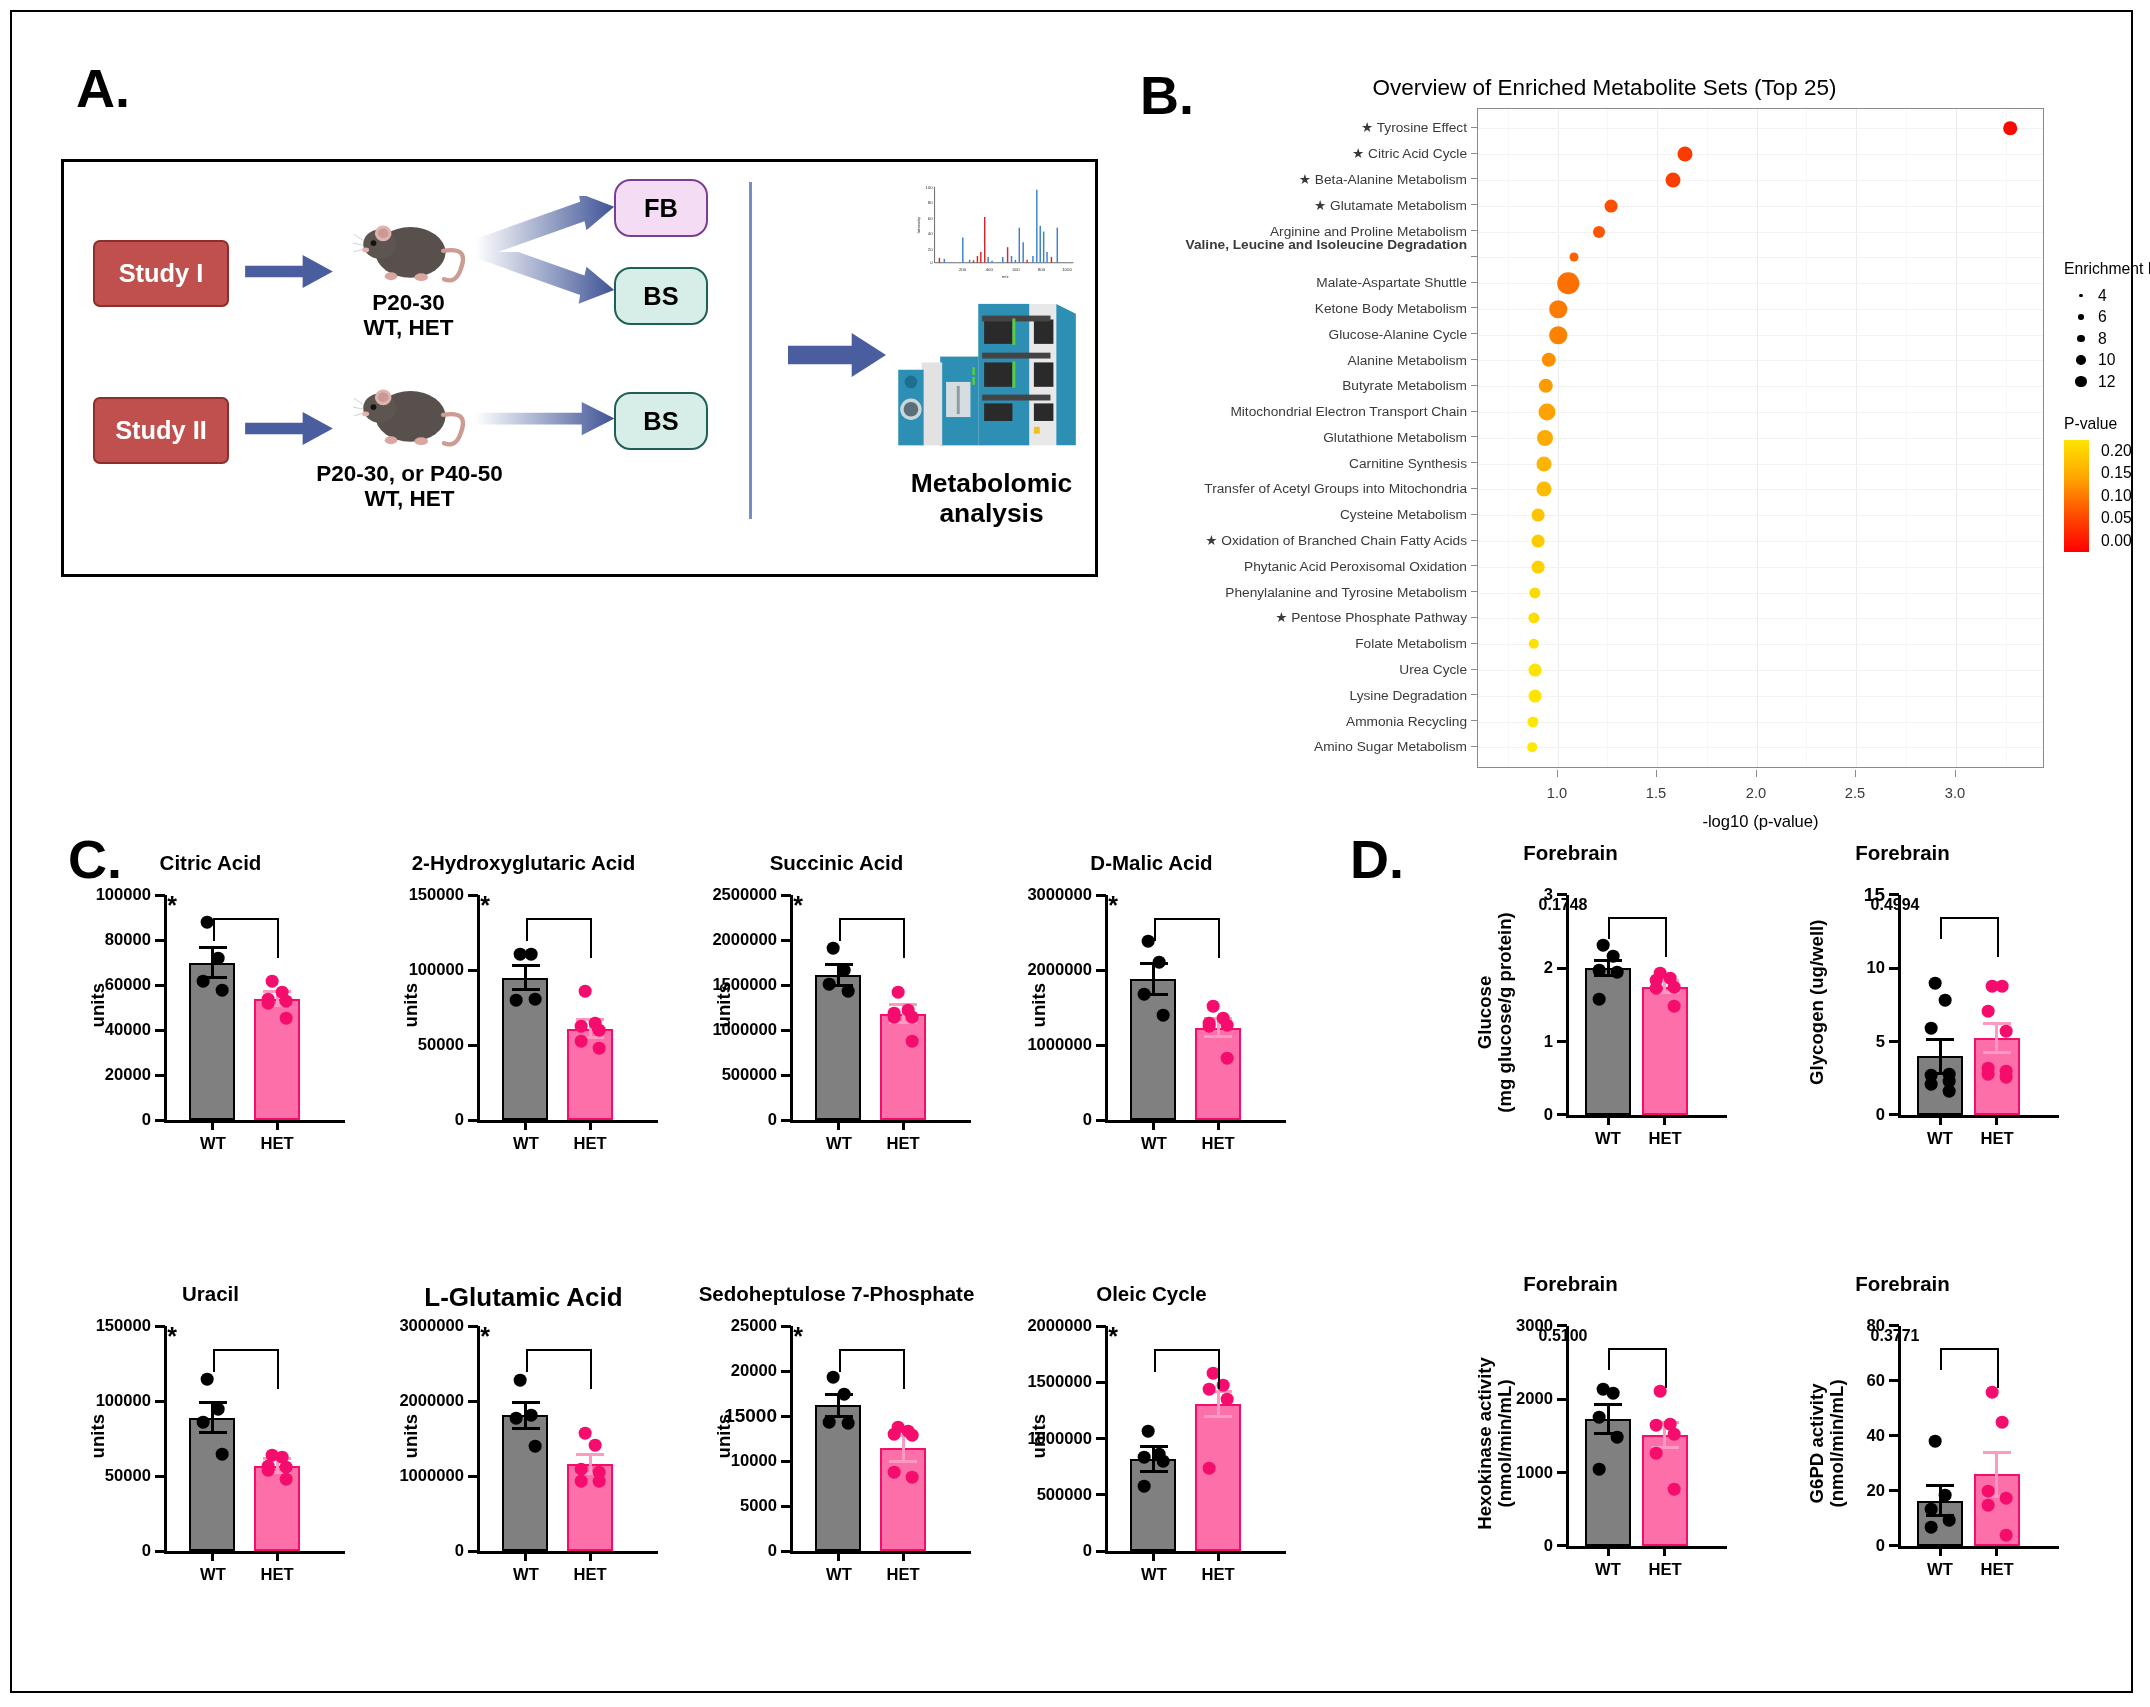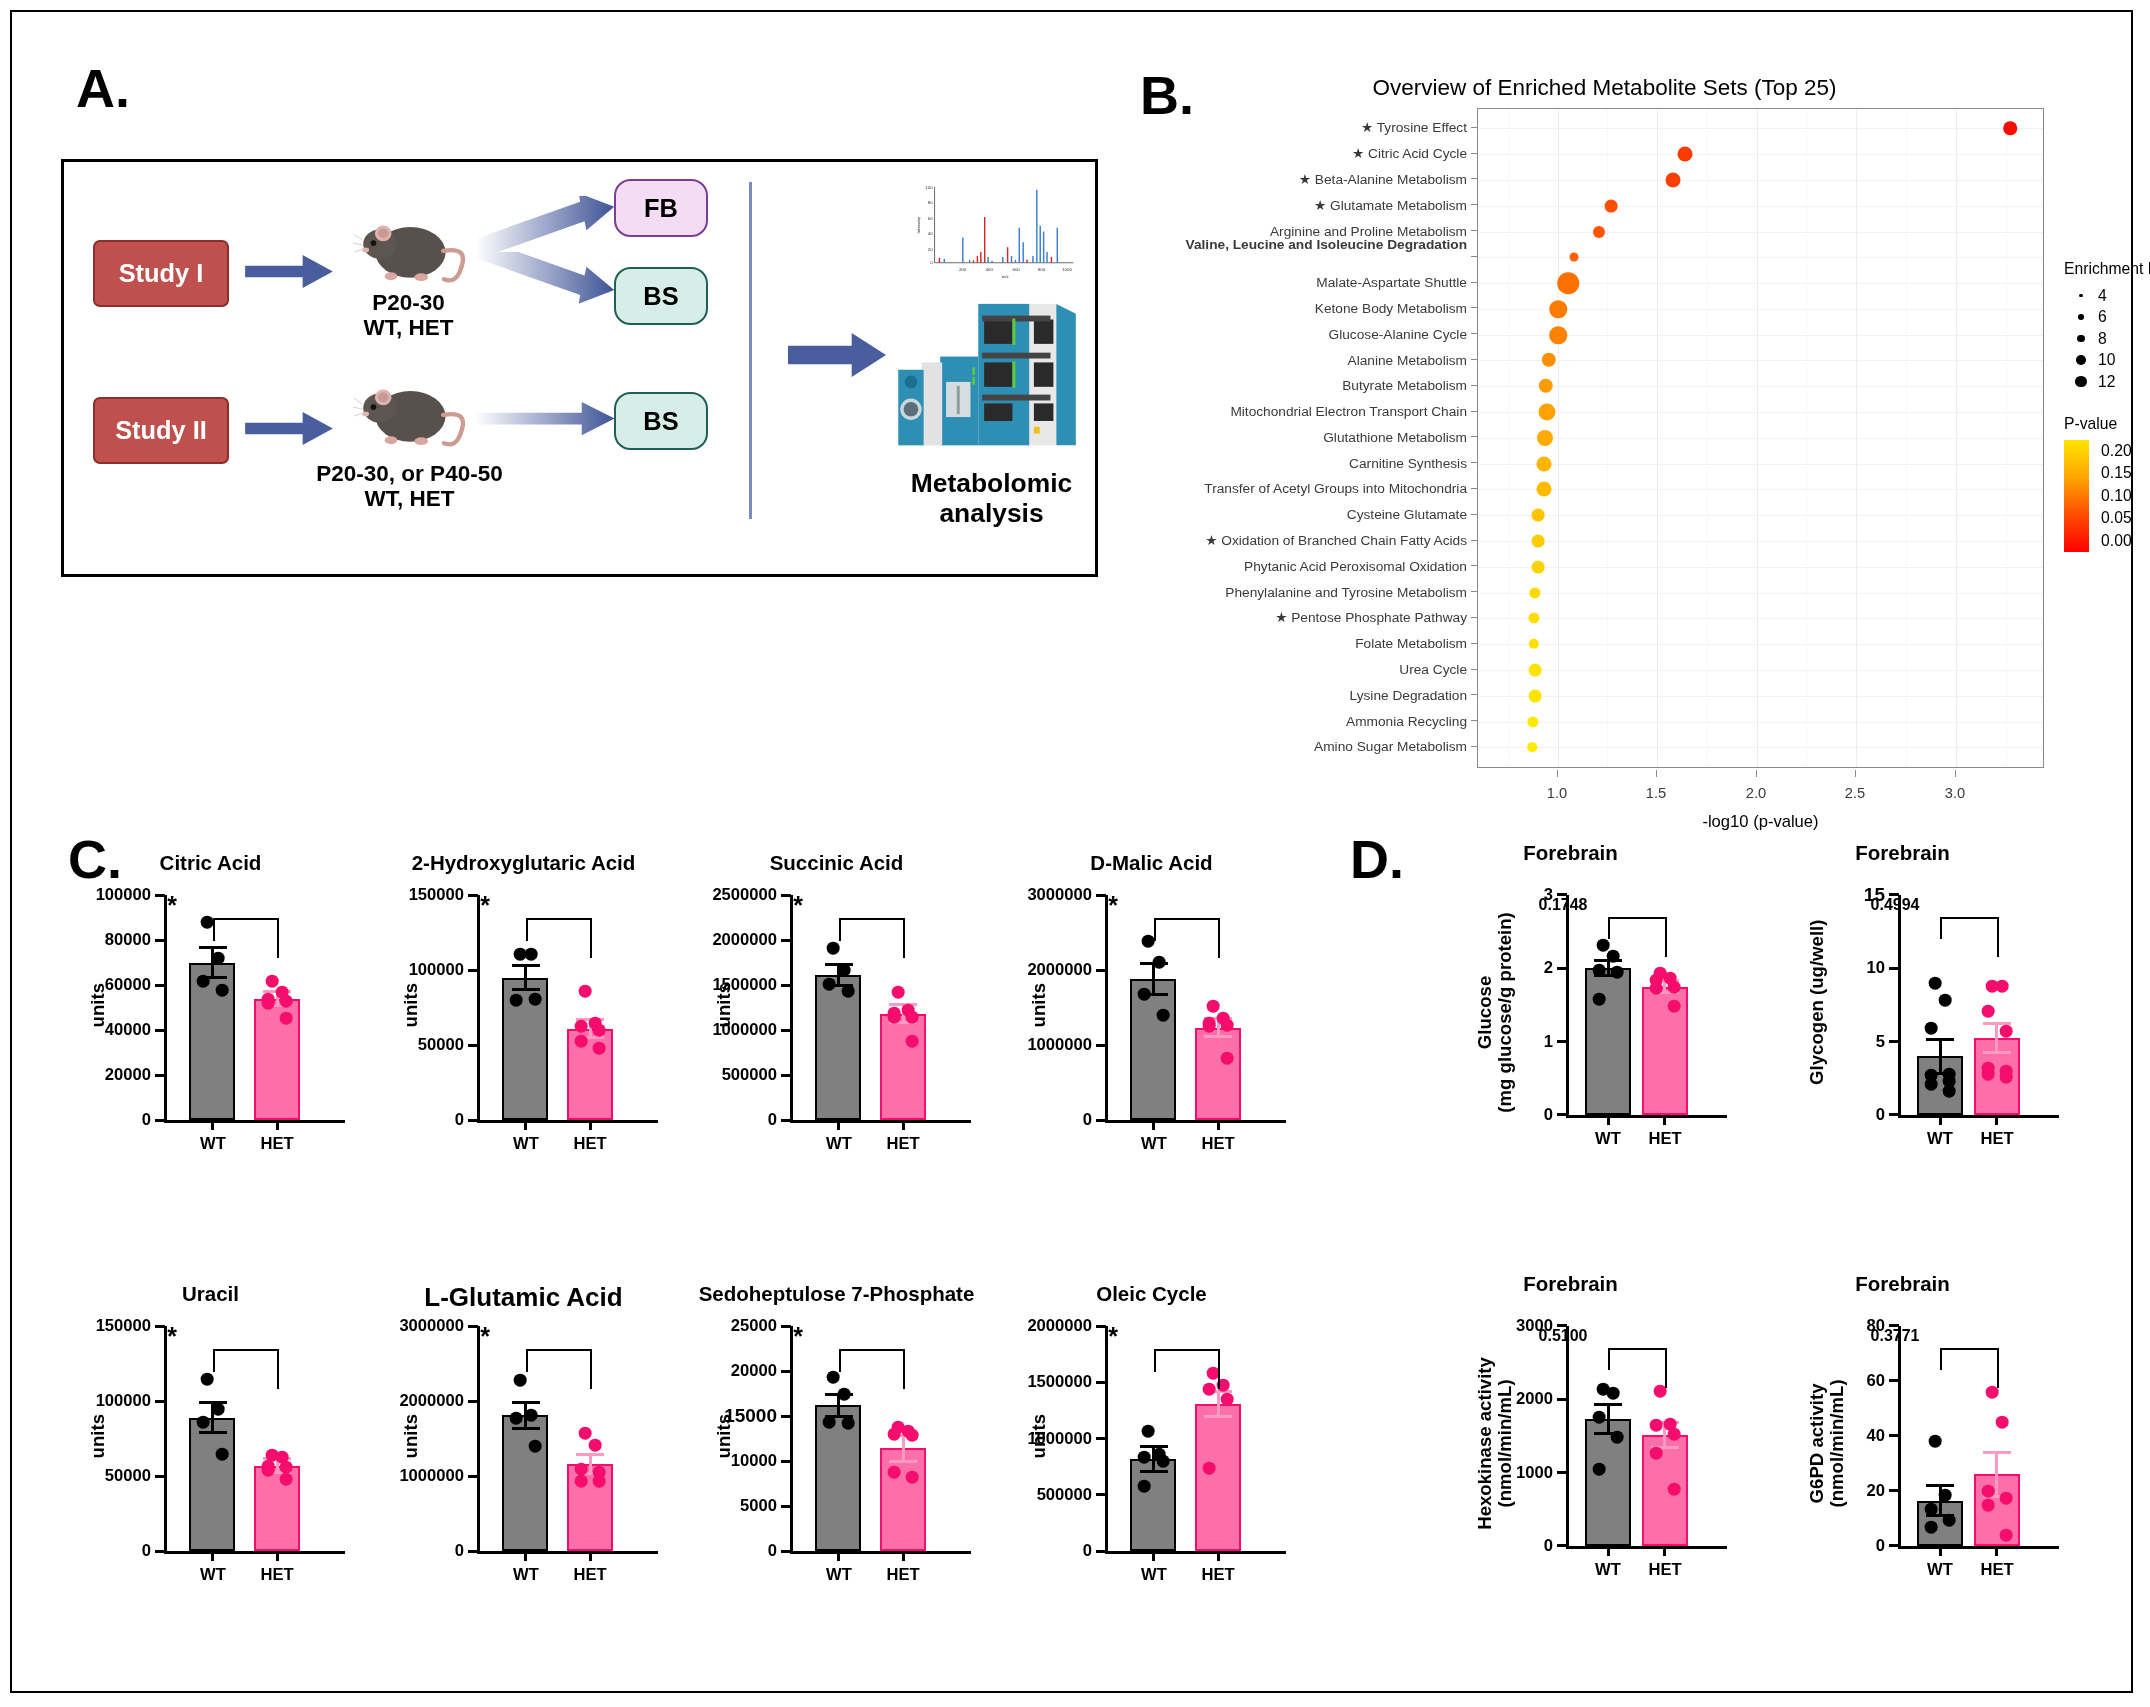--- a/index.html
+++ b/index.html
@@ -377,21 +377,21 @@
     <div class="bLabel" style="top: 321px; width: 342px; left: 0px;">Butyrate Metabolism</div>
     <div class="bTick" style="left: 346px; top: 321px;"></div>
     <div class="bLabel" style="top: 347px; width: 342px; left: 0px;">Mitochondrial Electron Transport Chain</div>
     <div class="bTick" style="left: 346px; top: 347px;"></div>
     <div class="bLabel" style="top: 373px; width: 342px; left: 0px;">Glutathione Metabolism</div>
     <div class="bTick" style="left: 346px; top: 372px;"></div>
     <div class="bLabel" style="top: 399px; width: 342px; left: 0px;">Carnitine Synthesis</div>
     <div class="bTick" style="left: 346px; top: 398px;"></div>
     <div class="bLabel" style="top: 424px; width: 342px; left: 0px;">Transfer of Acetyl Groups into Mitochondria</div>
     <div class="bTick" style="left: 346px; top: 424px;"></div>
-    <div class="bLabel" style="top: 450px; width: 342px; left: 0px;">Cysteine Glutamate</div>
+    <div class="bLabel" style="top: 450px; width: 342px; left: 0px;">Cysteine Metabolism</div>
     <div class="bTick" style="left: 346px; top: 450px;"></div>
     <div class="bLabel" style="top: 476px; width: 342px; left: 0px;">★ Oxidation of Branched Chain Fatty Acids</div>
     <div class="bTick" style="left: 346px; top: 476px;"></div>
     <div class="bLabel" style="top: 502px; width: 342px; left: 0px;">Phytanic Acid Peroxisomal Oxidation</div>
     <div class="bTick" style="left: 346px; top: 501px;"></div>
     <div class="bLabel" style="top: 528px; width: 342px; left: 0px;">Phenylalanine and Tyrosine Metabolism</div>
     <div class="bTick" style="left: 346px; top: 527px;"></div>
     <div class="bLabel" style="top: 553px; width: 342px; left: 0px;">★ Pentose Phosphate Pathway</div>
     <div class="bTick" style="left: 346px; top: 553px;"></div>
     <div class="bLabel" style="top: 579px; width: 342px; left: 0px;">Folate Metabolism</div>

